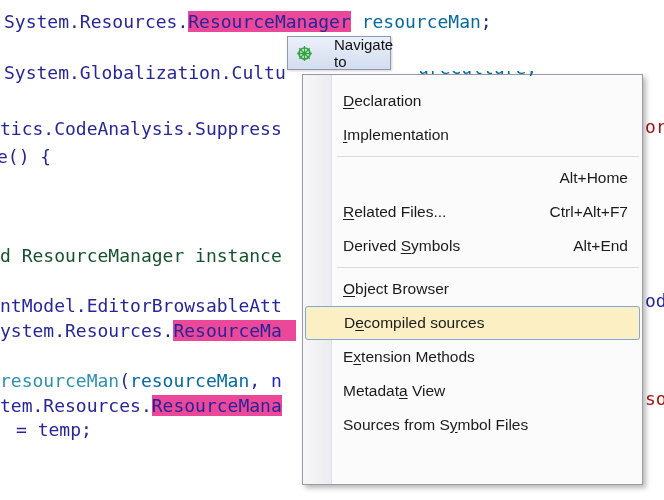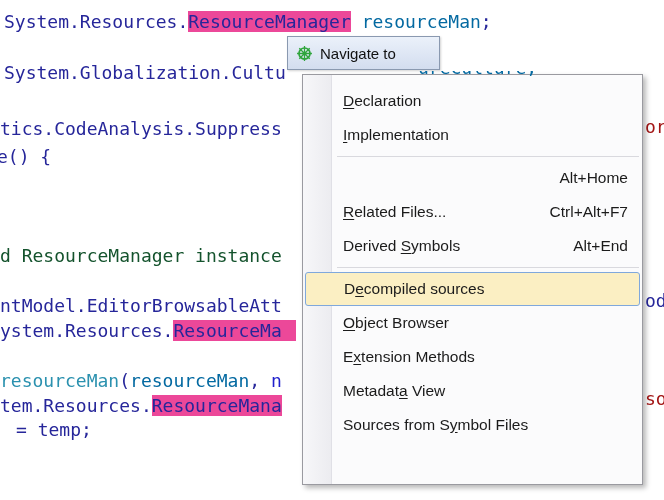--- a/index.html
+++ b/index.html
@@ -38,25 +38,25 @@
 
   .frag-or{top:117px;left:645px}
   .frag-od{top:291px;left:645px}
   .frag-so{top:389px;left:645px}
 
   .sliver{position:absolute;left:418px;top:71px;width:130px;height:9px;overflow:hidden;z-index:7}
   .sliver .in{position:relative;top:-13px;font-family:"DejaVu Sans Mono",monospace;font-size:18px;line-height:20px;white-space:pre}
 
   
   .nav-header{
-    position:absolute;left:287px;top:36px;width:153px;height:34px;
+    position:absolute;left:287px;top:36px;width:104px;height:34px;
     box-sizing:border-box;border:1px solid #8A99B0;
     background:linear-gradient(#EBF1FA,#D3DDEF);
     box-shadow:1px 1px 2px rgba(0,0,0,.18);
-    display:flex;align-items:center;gap:7px;padding:0 8px;
+    display:flex;align-items:center;gap:21px;padding:0 8px;
     font-size:15px;color:#111;z-index:4;
   }
   .nav-header .ic{width:17px;height:17px;display:inline-flex}
 
   
   .menu{
     position:absolute;left:302px;top:74px;width:341px;height:411px;
     box-sizing:border-box;background:#FBFBFC;border:1px solid #9A9AA0;
     box-shadow:3px 3px 5px rgba(0,0,0,.28);
     padding-top:9px;z-index:5;
@@ -152,26 +152,26 @@
     </div>
 
 
   <div class="mi">
       <span><span>Derived </span><span class="key">S</span><span>ymbols</span></span>
       <span class="sc">Alt+End</span>
     </div>
 
   <div class="msep"></div>
 
+  <div class="mi">
+      <span><span class="key">O</span><span>bject Browser</span></span>
+    </div>
+
   <div class="mi hot">
       <span><span>D</span><span class="key">e</span><span>compiled sources</span></span>
-    </div>
-
-  <div class="mi">
-      <span><span class="key">O</span><span>bject Browser</span></span>
     </div>
 
   <div class="mi">
       <span><span>E</span><span class="key">x</span><span>tension Methods</span></span>
     </div>
 
   <div class="mi">
       <span><span>Metadat</span><span class="key">a</span><span> View</span></span>
     </div>
 

